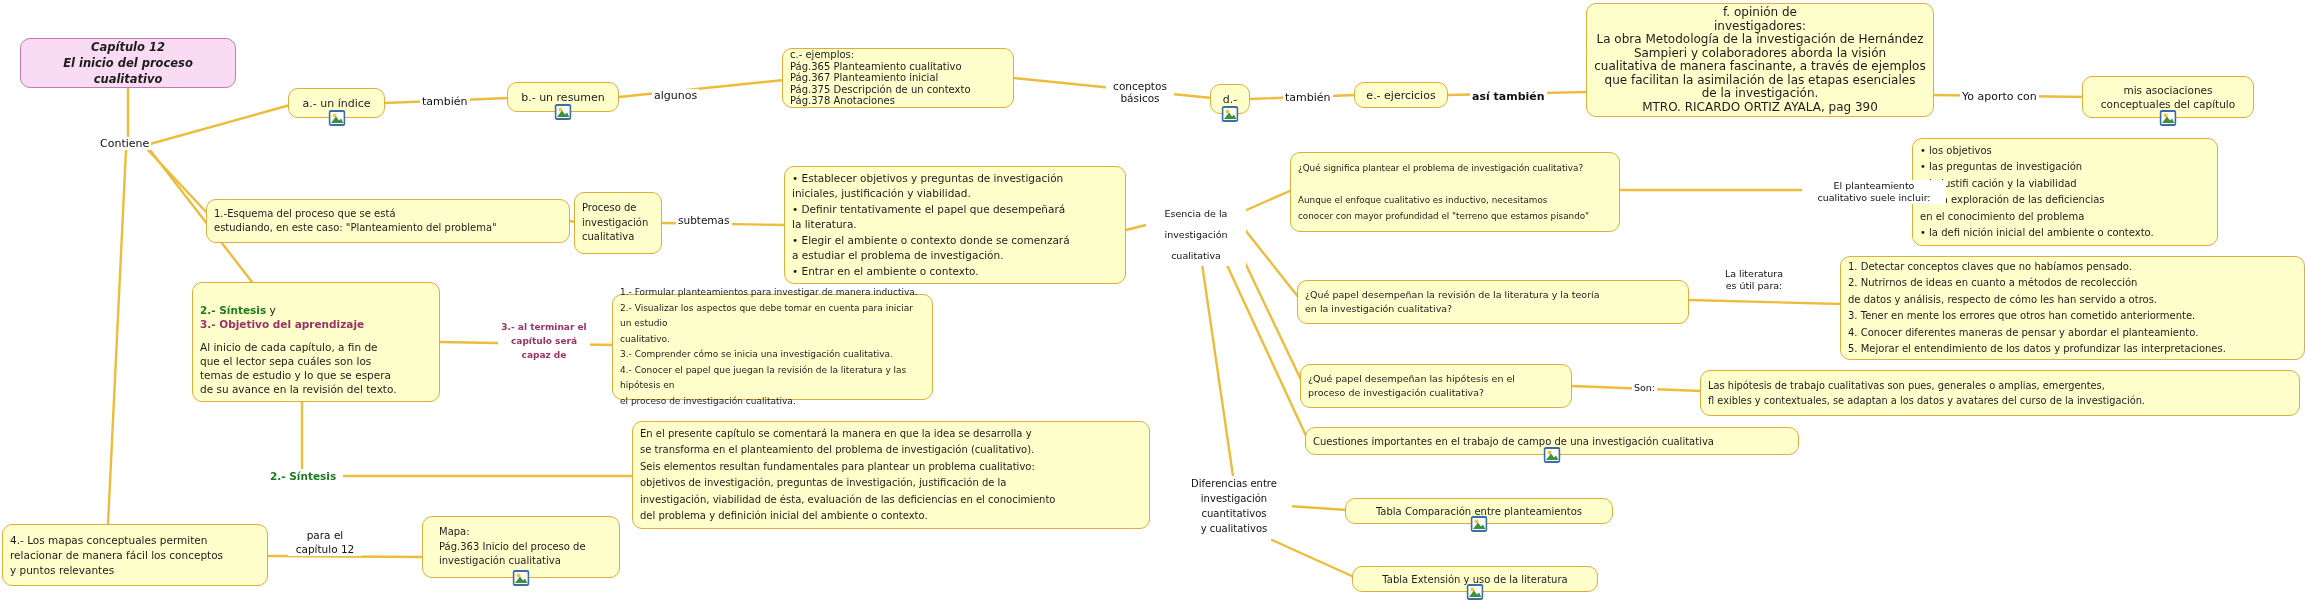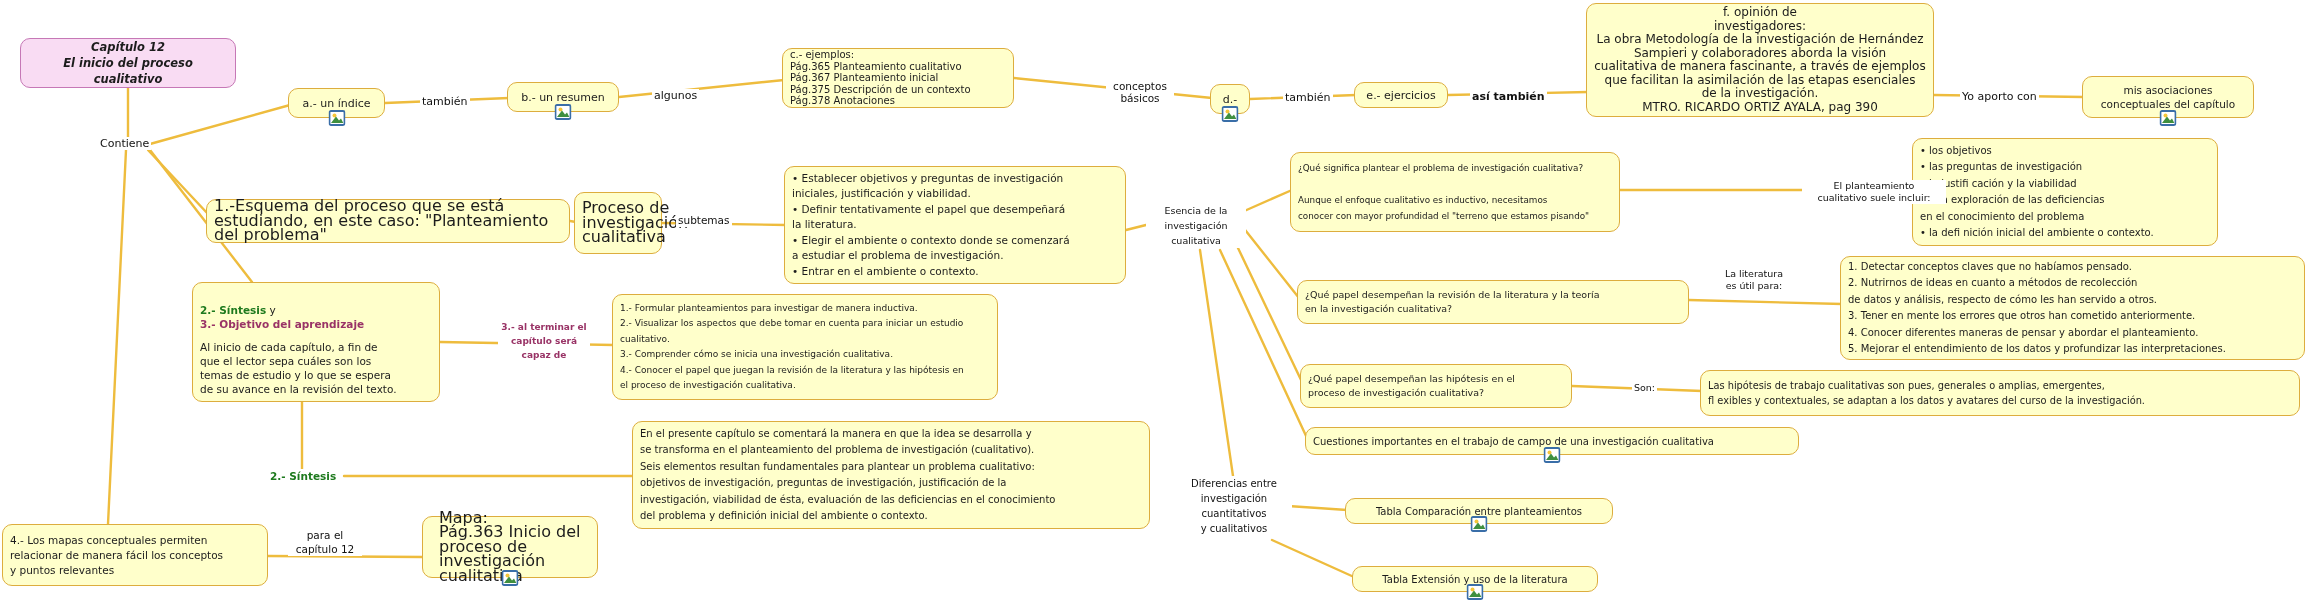--- a/index.html
+++ b/index.html
@@ -22,22 +22,22 @@
   .fs11{font-size:11px;line-height:13px;}
   .fs105{font-size:10.5px;line-height:14px;}
   .fs10{font-size:10px;line-height:16.5px;}
   .fs98{font-size:9.8px;line-height:15px;}
   .fs95{font-size:9.5px;line-height:14px;}
   .fs9{font-size:9px;line-height:15.5px;}
   .fs88{font-size:8.8px;line-height:16px;}
   .fc{font-size:10px;line-height:11.4px;}
   .ff{font-size:12px;line-height:13.5px;}
   .subt{font-size:10.5px;line-height:15.5px;}
-  .esq{font-size:16px;line-height:14.5px;}
-  .lh12{line-height:12px;} .lh13{line-height:15px;} .lh14{line-height:14px;} .lh15{line-height:15px;}
+  .esq{font-size:10px;line-height:14.5px;}
+  .lh12{line-height:12px;} .lh13{line-height:21px;} .lh14{line-height:14px;} .lh15{line-height:15px;}
   .body-gap{margin-top:9px;}
 </style>
 </head>
 <body>
 
 <div class="canvas">
 
   <svg class="wires" width="2305" height="610">
     <g stroke="#eebc3d" stroke-width="2.4" stroke-linecap="round">
       <line x1="128" y1="88" x2="128" y2="140"></line>
@@ -230,39 +230,39 @@
     <div>
       <span class="green">2.- Síntesis</span><span> y</span>
     </div>
     <div class="magenta">3.- Objetivo del aprendizaje</div>
     <div class="body-gap">Al inicio de cada capítulo, a fin de
 que el lector sepa cuáles son los
 temas de estudio y lo que se espera
 de su avance en la revisión del texto.</div>
   </div>
 
-  <div class="node ta-l fs9" style="left:612px;top:294px;width:386px;height:106px;">1.- Formular planteamientos para investigar de manera inductiva.
+  <div class="node ta-l fs9" style="left:612px;top:294px;width:321px;height:106px;">1.- Formular planteamientos para investigar de manera inductiva.
 2.- Visualizar los aspectos que debe tomar en cuenta para iniciar un estudio
 cualitativo.
 3.- Comprender cómo se inicia una investigación cualitativa.
 4.- Conocer el papel que juegan la revisión de la literatura y las hipótesis en
 el proceso de investigación cualitativa.</div>
 
   <div class="node ta-l fs10" style="left:632px;top:421px;width:518px;height:108px;">En el presente capítulo se comentará la manera en que la idea se desarrolla y
 se transforma en el planteamiento del problema de investigación (cualitativo).
 Seis elementos resultan fundamentales para plantear un problema cualitativo:
 objetivos de investigación, preguntas de investigación, justificación de la
 investigación, viabilidad de ésta, evaluación de las deficiencias en el conocimiento
 del problema y definición inicial del ambiente o contexto.</div>
 
   <div class="node ta-l fs105 lh15" style="left:2px;top:524px;width:266px;height:62px;">4.- Los mapas conceptuales permiten
 relacionar de manera fácil los conceptos
 y puntos relevantes</div>
 
-  <div class="node ta-l esq" style="left:422px;top:516px;width:176px;height:62px;padding-left:16px;">
+  <div class="node ta-l esq" style="left:422px;top:516px;width:198px;height:62px;padding-left:16px;">
     <span>Mapa:
 Pág.363 Inicio del proceso de
 investigación cualitativa</span>
     <svg class="res-icon" viewBox="0 0 17 16">
         <rect x="1" y="1" width="15" height="14" fill="#ffffff" stroke="#3a6ea8" stroke-width="1.8" rx="1.5"></rect>
         <circle cx="6" cy="5.5" r="2" fill="#f5c63a"></circle>
         <path d="M2.5 13 L7.5 6.5 L10.5 10.5 L12.5 8.5 L14.8 13 Z" fill="#3f8f3f"></path>
       </svg>
   </div>
 

